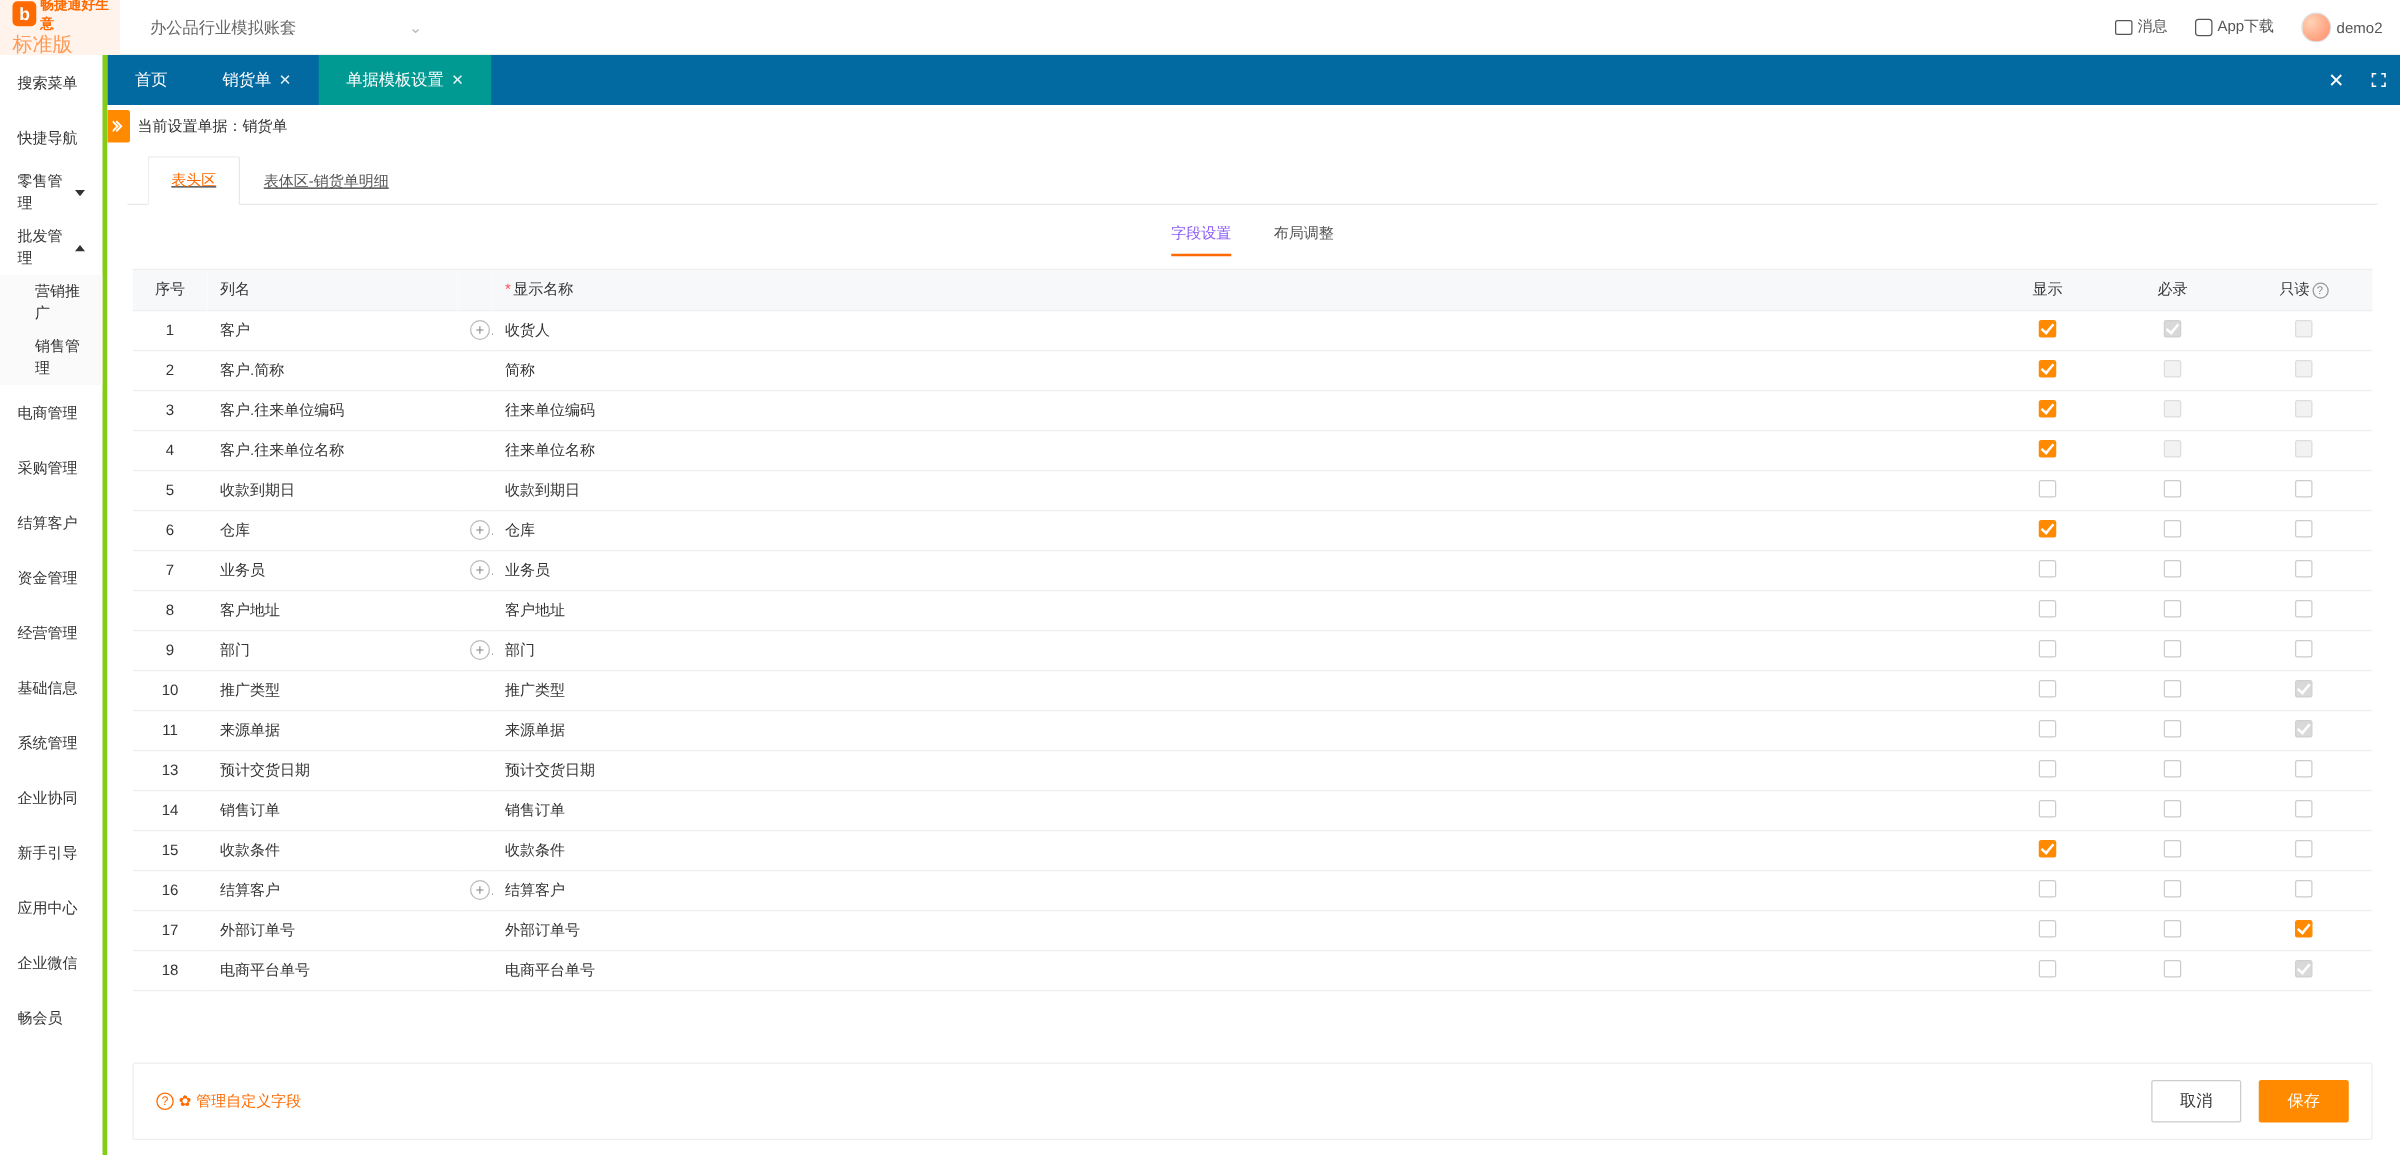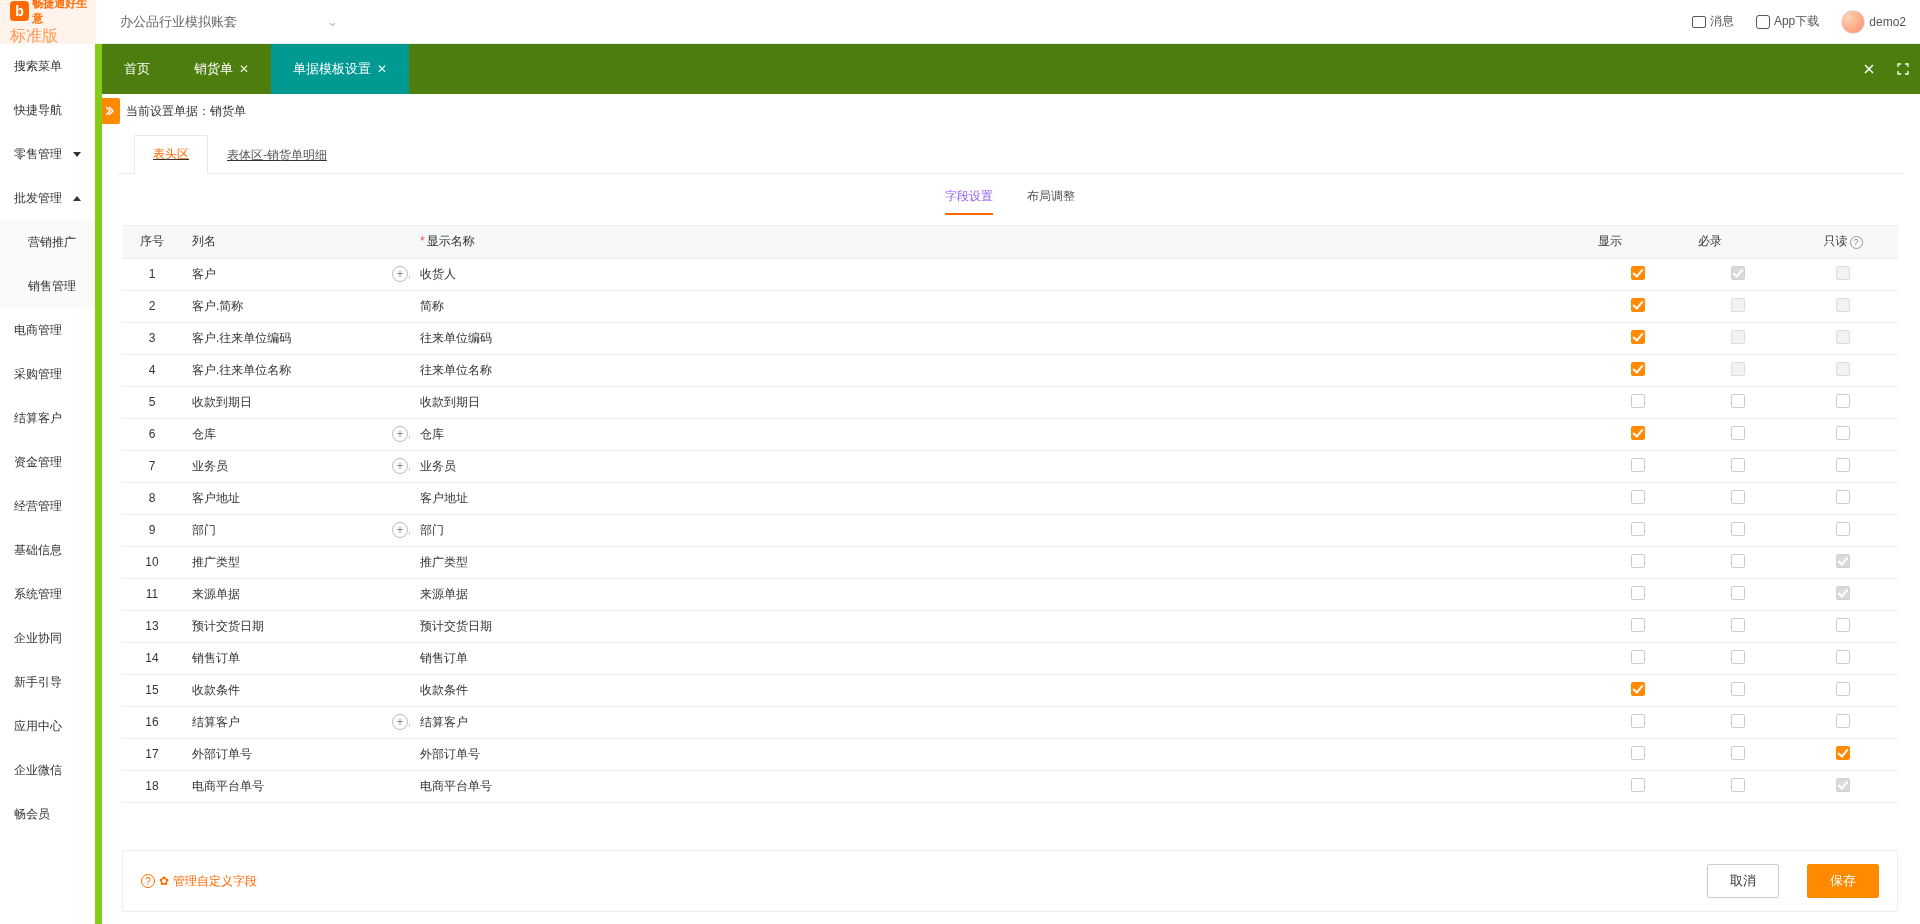--- a/index.html
+++ b/index.html
@@ -15,30 +15,30 @@
   .account-sel { margin-left: 24px; color: #666; font-size: 13px; display:flex; align-items:center; gap:90px;}
   .account-sel .chev { color:#bbb; }
   .topbar-right { margin-left: auto; display: flex; align-items: center; gap: 22px; color:#555;}
   .top-item { display:flex; align-items:center; gap:4px; cursor:pointer;}
   .avatar { width: 24px; height: 24px; border-radius: 50%; background: radial-gradient(circle at 30% 30%, #ffd3b6, #ff8a65); border:1px solid #ddd;}
   .icon-sq { width:14px;height:14px;border:1.2px solid #555;border-radius:3px;display:inline-block;}
   .icon-msg { width:14px;height:12px;border:1.2px solid #555;border-radius:2px;display:inline-block;position:relative;}
 
   
   .body-row { display:flex; flex:1; min-height:0;}
-  .sidenav { width: 102px; border-right: 7px solid #84cc16; overflow-y:auto;}
+  .sidenav { width: 86px; border-right: 4px solid #84cc16; overflow-y:auto;}
   .sidenav .item { height: 44px; display:flex; align-items:center; justify-content:space-between; padding: 0 14px; cursor:pointer; color:#333;}
   .sidenav .item.sub { padding-left: 28px; color:#333; background:#fafafa;}
   .caret { width:0;height:0;border-left:4px solid transparent;border-right:4px solid transparent;}
   .caret.down{ border-top:5px solid #333;}
   .caret.up{ border-bottom:5px solid #333;}
 
   
   .main { flex:1; display:flex; flex-direction:column; min-width:0;}
-  .tabstrip { height: 50px; background: #4d7c0f; display:flex; align-items:stretch; color:#fff;}
+  .tabstrip { height: 40px; background: #0369a1; display:flex; align-items:stretch; color:#fff;}
   .tab { padding: 0 22px; display:flex; align-items:center; gap:6px; cursor:pointer; font-size:13px;}
   .tab.home { font-weight:500;}
   .tab.active { background: #009a92;}
   .tab .x { font-size:12px; opacity:.9;}
   .tabstrip .tools { margin-left:auto; display:flex; align-items:center;}
   .tabstrip .tbtn { width:34px; display:flex;align-items:center;justify-content:center;cursor:pointer;}
   .tbtn svg { stroke:#fff;}
 
   .page { flex:1; background:#fff; padding: 4px 18px 0 0; display:flex; flex-direction:column; min-height:0;}
   .crumb-row { display:flex; align-items:center; gap:0; margin-bottom:10px;}
@@ -57,37 +57,37 @@
 
   .table-wrap { flex:1; overflow:auto; margin:4px 4px 0 4px; border-top:1px solid #eee; position:relative;}
   table { width:100%; border-collapse:collapse; table-layout:fixed;}
   th, td { border-bottom:1px solid #efefef; padding: 0 10px; height:32px; text-align:left; font-weight:normal; color:#333; white-space:nowrap; overflow:hidden; text-overflow:ellipsis;}
   thead th { background:#f7f8fa; color:#333; position:sticky; top:0; z-index:1;}
   th .req { color:#ff4d4f; margin-right:2px;}
   .col-seq { width:60px; text-align:center;}
   .col-name { width:200px;}
   .col-add { width:28px; text-align:center;}
   .col-disp { }
-  .col-chk { width:100px; text-align:left;}
+  .col-chk { width:100px; text-align:center;}
   .col-chk-last { width:110px; text-align:center;}
   .plus-btn { width:16px;height:16px;border:1px solid #bbb;border-radius:50%;display:inline-flex;align-items:center;justify-content:center;color:#888;cursor:pointer;font-size:12px;line-height:1;}
   .q-icon { display:inline-flex;width:13px;height:13px;border:1px solid #999;border-radius:50%;align-items:center;justify-content:center;font-size:9px;color:#888;margin-left:2px;}
 
   .chk { width:14px;height:14px;border:1px solid #ccc;border-radius:2px;display:inline-block;position:relative;background:#fff;}
   .chk.on { background:#ff8a00;border-color:#ff8a00;}
   .chk.on::after { content:""; position:absolute; left:3px; top:0px; width:4px;height:8px;border:solid #fff;border-width:0 2px 2px 0; transform:rotate(40deg);}
   .chk.dis { background:#f2f2f2; border-color:#ddd;}
   .chk.dis.on { background:#d9d9d9;border-color:#d0d0d0;}
   .chk.dis.on::after{ border-color:#fff;}
 
   .footer { height:62px; border-top:0; display:flex; align-items:center; padding: 0 18px; margin:8px 4px 12px 4px; border:1px solid #eee; border-radius:2px;}
   .footer-left { display:flex; align-items:center; gap:4px; color:#ff6a00; cursor:pointer;}
   .footer-left .qm{ width:14px;height:14px;border:1.2px solid #ff6a00;border-radius:50%;display:inline-flex;align-items:center;justify-content:center;font-size:10px;}
   .footer-left .gear{ color:#ff6a00;}
-  .footer-right { margin-left:auto; display:flex; gap:28px;}
+  .footer-right { margin-left:auto; display:flex; gap:14px;}
   .btn { height:34px; padding:0 22px; border-radius:2px; cursor:pointer; display:inline-flex;align-items:center;justify-content:center; font-size:13px;}
   .btn-default { border:1px solid #ccc; background:#fff; color:#333;}
   .btn-primary { border:1px solid #ff8a00; background:#ff8a00; color:#fff;}
 
   
   .table-wrap::-webkit-scrollbar { width:8px;}
   .table-wrap::-webkit-scrollbar-thumb { background:#ccc;border-radius:4px;}
 </style>
 </head>
 <body>

